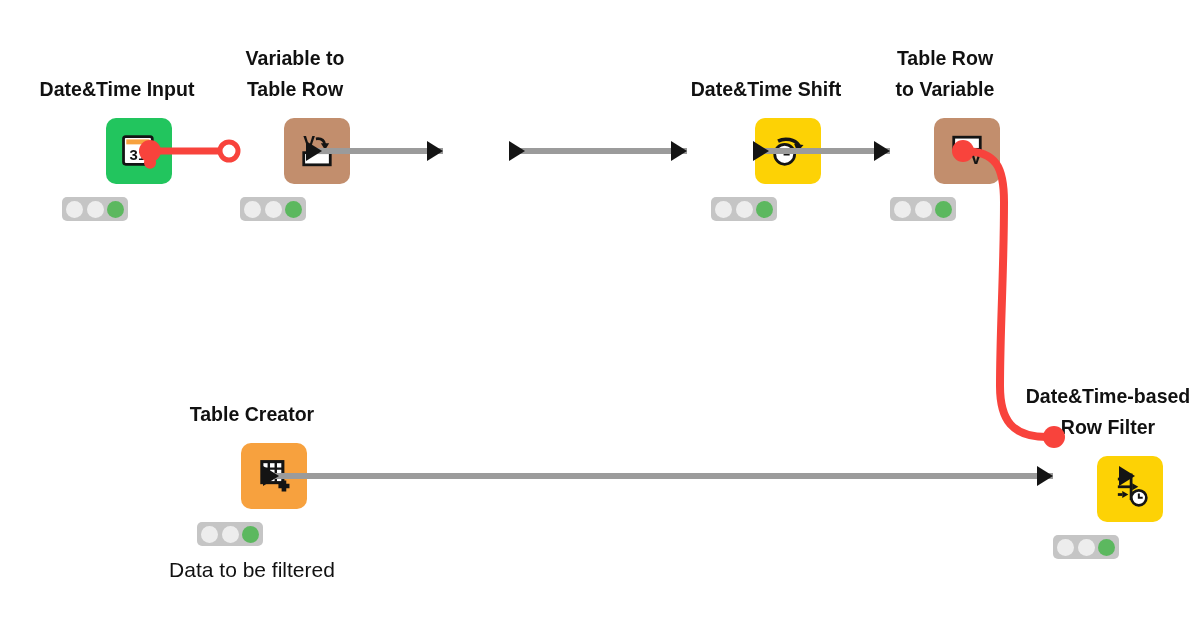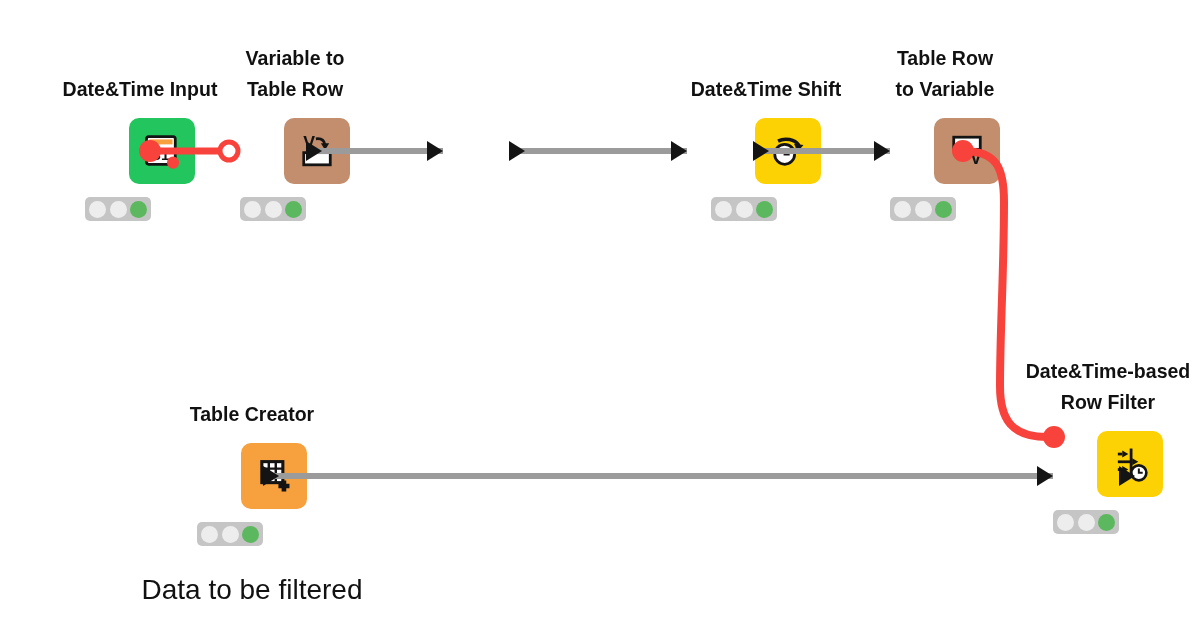--- a/index.html
+++ b/index.html
@@ -39,21 +39,21 @@
   .traffic{
     position:absolute;left:0;top:79px;width:66px;height:24px;
     background:var(--traffic-bg);border-radius:5px;
     display:flex;align-items:center;justify-content:space-between;
     padding:0 4px;box-sizing:border-box;
   }
   .dot{width:17px;height:17px;border-radius:50%;background:var(--traffic-off);}
   .dot.on{background:var(--status-green);}
   .annotation{
     position:absolute;left:50%;top:115px;transform:translateX(-50%);
-    font-size:28px;color:var(--label-color);white-space:nowrap;z-index:3;margin-top:16px;
+    font-size:21px;color:var(--label-color);white-space:nowrap;z-index:3;
   }
   .icon{display:block;}
   .icon text{font-family:"Liberation Sans",sans-serif;font-weight:bold;fill:#141414;}
 </style>
 </head>
 <body>
 
 <div id="canvas">
 
   <svg id="wires" width="1200" height="630">
@@ -75,21 +75,21 @@
     <path class="tri" d="M263,466 L279,476 L263,486 Z"></path>
     <path class="tri" d="M1037,466 L1053,476 L1037,486 Z"></path>
     <path class="tri" d="M1119,466 L1135,476 L1119,486 Z"></path>
 
     <circle class="fv-out" cx="150" cy="151" r="11"></circle>
     <circle class="fv-in" cx="229" cy="151" r="9"></circle>
     <circle class="fv-out" cx="963" cy="151" r="11"></circle>
     <circle class="fv-out" cx="1054" cy="437" r="11"></circle>
   </svg>
 
-  <div class="node" style="left:85px;top:118px">
+  <div class="node" style="left:62px;top:118px">
     <div class="node-label">Date&amp;Time Input</div>
     <div class="node-box" style="background: #22c55e;">
       <svg class="icon" width="42" height="42" viewBox="0 0 38 38">
         <rect x="5" y="6" width="26" height="25" rx="2" fill="#ffffff" stroke="#141414" stroke-width="2.5"></rect>
         <rect x="7.5" y="8.5" width="21" height="4.5" fill="#f7a13e"></rect>
         <text x="18" y="27" font-size="13.5" text-anchor="middle">31</text>
         <circle cx="29" cy="29.5" r="5.5" fill="#f8433c"></circle>
       </svg>
     </div>
     <div class="traffic">
@@ -163,21 +163,21 @@
       </svg>
     </div>
     <div class="traffic">
       <span class="dot"></span>
       <span class="dot"></span>
       <span class="dot on"></span>
     </div>
     <div class="annotation">Data to be filtered</div>
   </div>
 
-  <div class="node" style="left:1053px;top:431px">
+  <div class="node" style="left:1053px;top:456px">
     <div class="node-label">Date&amp;Time-based
 Row Filter</div>
     <div class="node-box" style="background: rgb(253, 210, 5);">
       <svg class="icon" width="42" height="42" viewBox="0 0 38 38">
         <line x1="20" y1="5" x2="20" y2="29" stroke="#141414" stroke-width="2.5"></line>
         <line x1="8" y1="10" x2="12" y2="10" stroke="#141414" stroke-width="2.5"></line>
         <polygon points="12,6.8 17.5,10 12,13.2" fill="#141414"></polygon>
         <line x1="8" y1="17" x2="21" y2="17" stroke="#141414" stroke-width="2.5"></line>
         <polygon points="21,13.8 26.5,17 21,20.2" fill="#141414"></polygon>
         <line x1="8" y1="24" x2="12" y2="24" stroke="#141414" stroke-width="2.5"></line>

